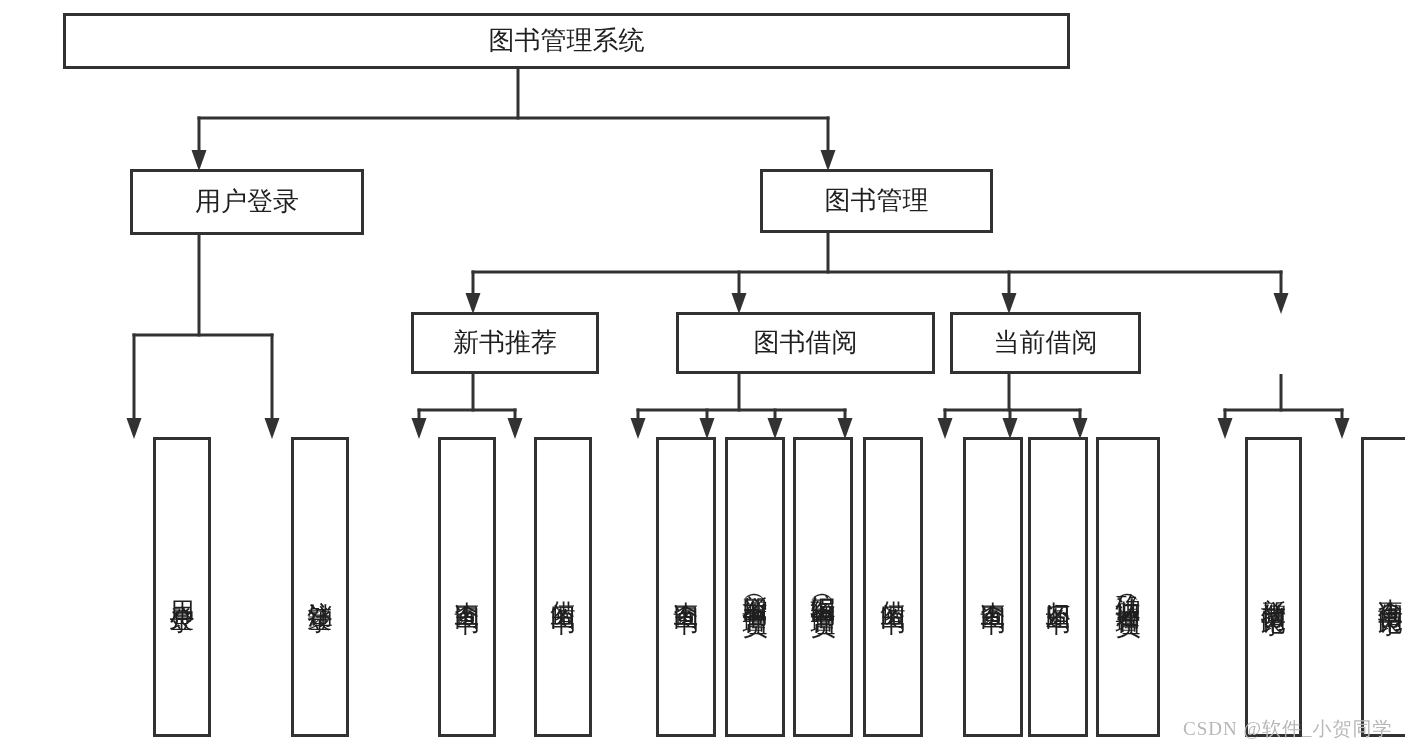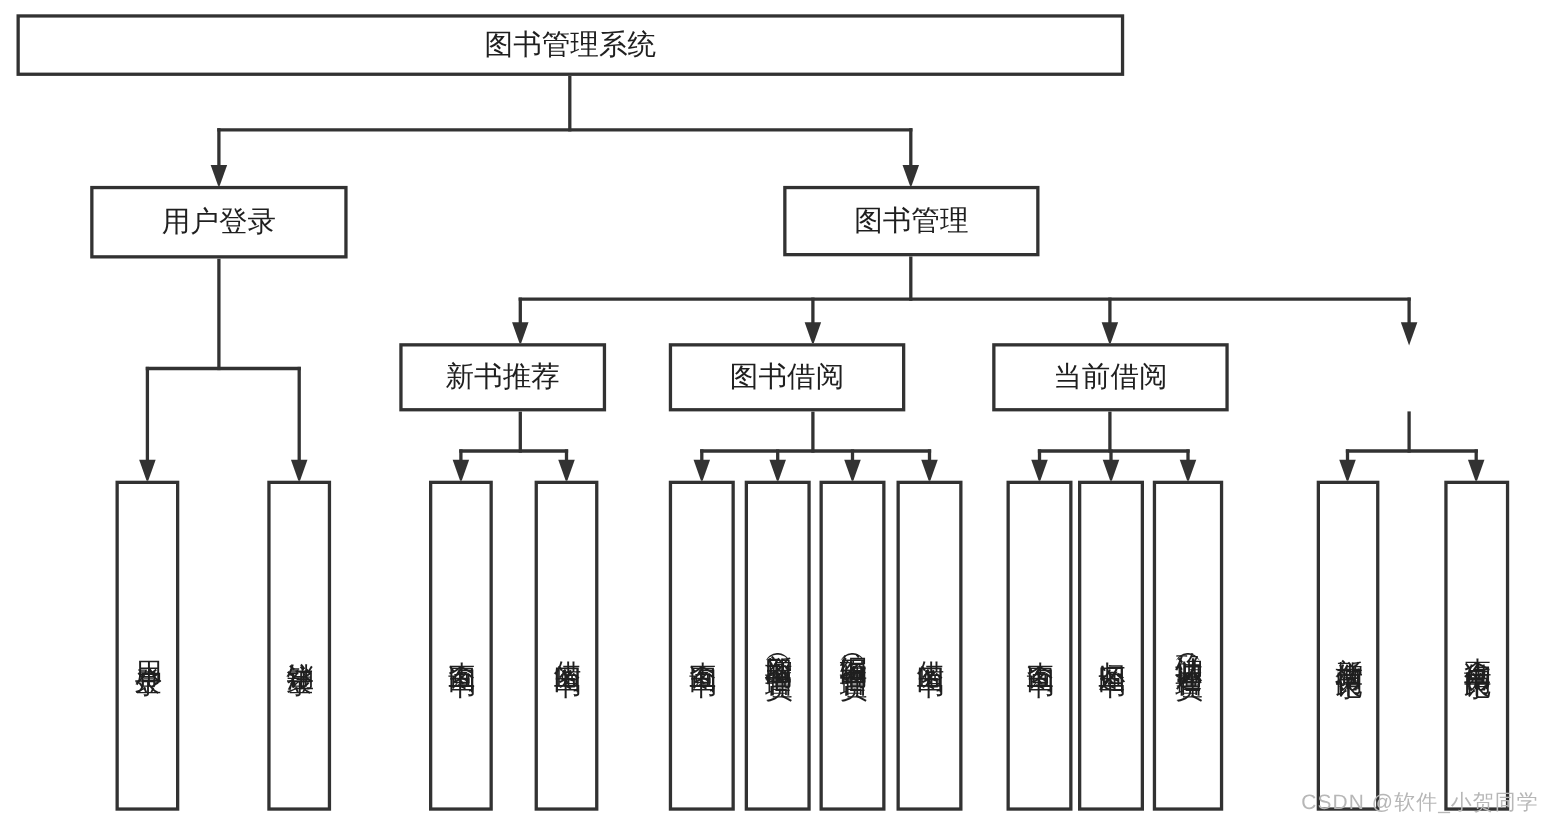--- a/index.html
+++ b/index.html
@@ -26,36 +26,38 @@
     background:var(--boxbg);
     border:3px solid var(--line);
     display:flex;
     align-items:center;
     justify-content:center;
     font-size:26px;
     line-height:1.15;
     color:var(--text);
     z-index:2;
     white-space:nowrap;
+    margin-left:48px;
   }
   .vbox{
     writing-mode:vertical-rl;
     text-orientation:mixed;
     font-size:25px;
     letter-spacing:3px;
     line-height:1;
   }
   .watermark{
     position:absolute;
     left:1183px;top:716px;
     z-index:4;
     font-size:19px;
     letter-spacing:1px;
     color:var(--watermark);
     white-space:nowrap;
+    font-family:Liberation Serif, serif;
   }
 </style>
 </head>
 <body>
 
 <div id="stage">
 
   <svg id="wires" width="1405" height="747" viewBox="0 0 1405 747">
 
     <g>
@@ -131,22 +133,22 @@
       <polygon points="1334.5,418 1349.5,418 1342,439"></polygon>
     </g>
   </svg>
 
   <div class="box" style="left:15px;top:13px;width:1007px;height:56px;">图书管理系统</div>
 
   <div class="box" style="left:82px;top:169px;width:234px;height:66px;">用户登录</div>
   <div class="box" style="left:712px;top:169px;width:233px;height:64px;">图书管理</div>
 
   <div class="box" style="left:363px;top:312px;width:188px;height:62px;">新书推荐</div>
-  <div class="box" style="left:608px;top:312px;width:215px;height:62px;">图书借阅</div>
-  <div class="box" style="left:902px;top:312px;width:215px;height:62px;">当前借阅</div>
+  <div class="box" style="left:628px;top:312px;width:259px;height:62px;">图书借阅</div>
+  <div class="box" style="left:902px;top:312px;width:191px;height:62px;">当前借阅</div>
 
   <div class="box vbox" style="left:105px;top:437px;width:58px;height:300px;">用户登录</div>
   <div class="box vbox" style="left:243px;top:437px;width:58px;height:300px;">注销登录</div>
 
   <div class="box vbox" style="left:390px;top:437px;width:58px;height:300px;">查询图书</div>
   <div class="box vbox" style="left:486px;top:437px;width:58px;height:300px;">借阅图书</div>
 
   <div class="box vbox" style="left:608px;top:437px;width:60px;height:300px;">查询图书</div>
   <div class="box vbox" style="left:677px;top:437px;width:60px;height:300px;">新增图书（管理员）</div>
   <div class="box vbox" style="left:745px;top:437px;width:60px;height:300px;">编辑图书（管理员）</div>

